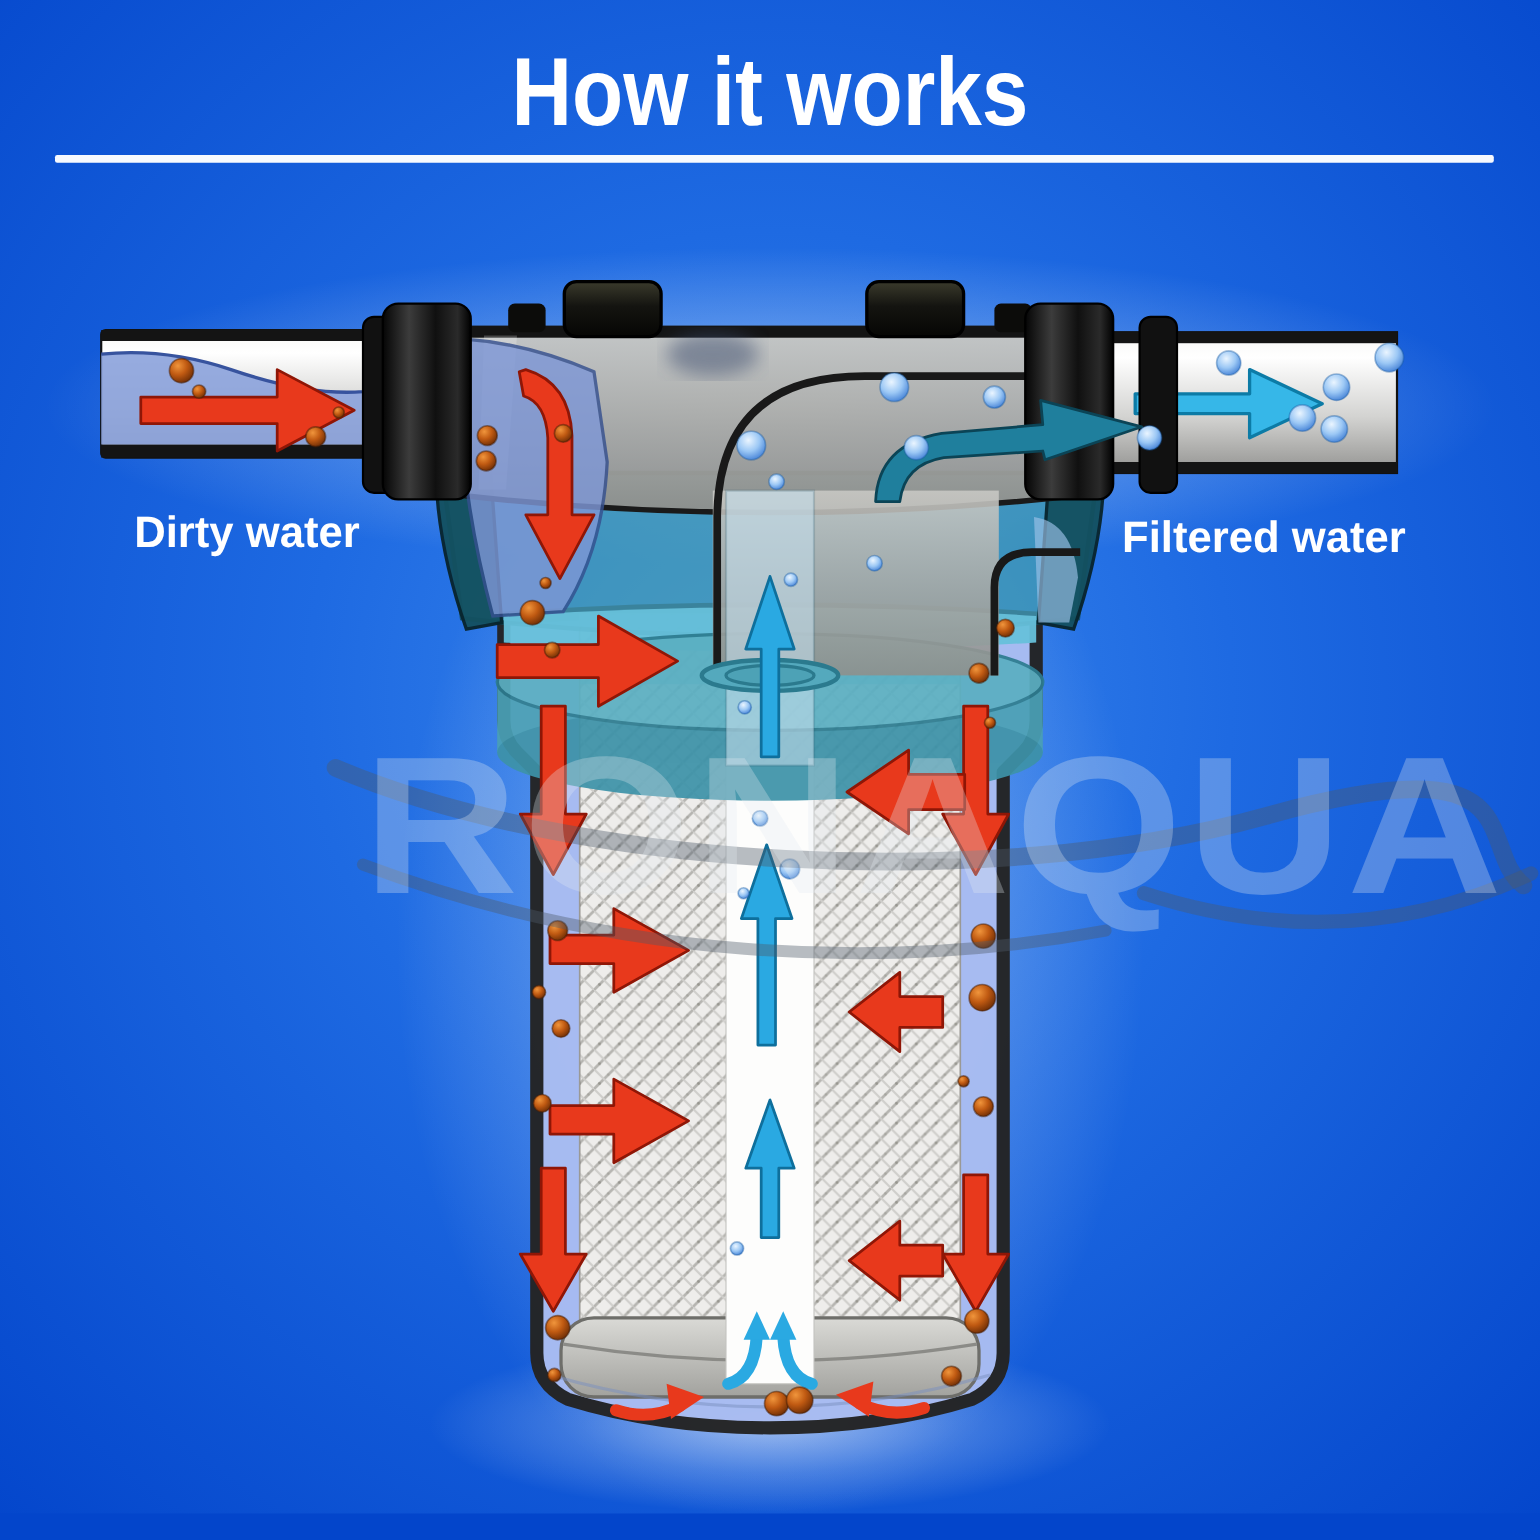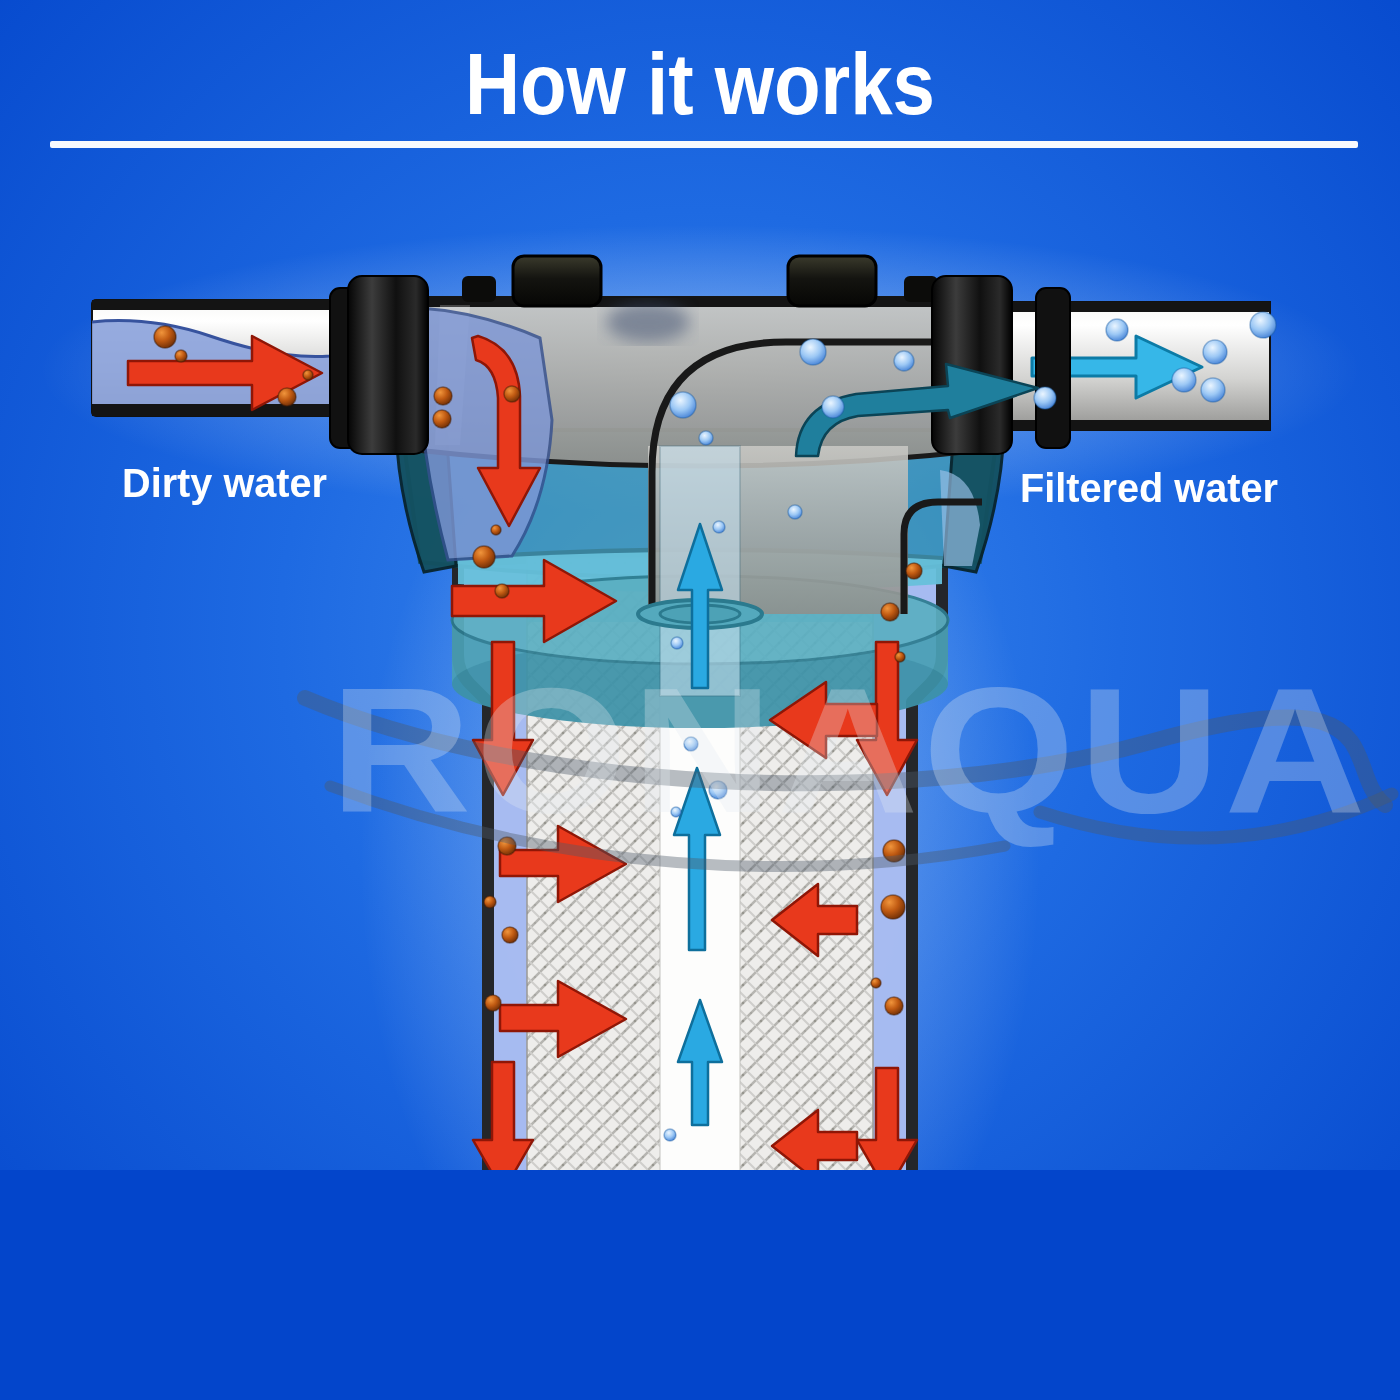--- a/index.html
+++ b/index.html
@@ -1,16 +1,16 @@
 <!DOCTYPE html>
 <html><head>
 <meta charset="utf-8">
 <style>
   html,body{margin:0;padding:0;background:#0345cb;}
-  .stage{width:1400px;height:1170px;position:relative;overflow:hidden;text-align:right;}
+  .stage{width:1400px;height:1376px;position:relative;overflow:hidden;text-align:right;}
   svg{display:block;}
   .title-text{font-family:"Liberation Sans",sans-serif;font-weight:bold;font-size:88px;fill:#ffffff;}
   .label-text{font-family:"Liberation Sans",sans-serif;font-weight:bold;font-size:40px;fill:#ffffff;}
   .watermark-text{font-family:"Liberation Sans",sans-serif;font-weight:bold;font-size:178px;fill:rgba(228,236,243,0.30);letter-spacing:4px;}
   .red-arrow{fill:#e8391c;stroke:#8f1606;stroke-width:2.5;stroke-linejoin:round;}
   .blue-arrow{fill:#2aa9e2;stroke:#0e6f9c;stroke-width:2.5;stroke-linejoin:round;}
   .teal-arrow{fill:#1f7f9d;stroke:#0b4456;stroke-width:2.5;stroke-linejoin:round;}
   .cyan-arrow{fill:#36b7e8;stroke:#0c7ba6;stroke-width:3;stroke-linejoin:round;}
   .dirt{fill:url(#dirtGrad);stroke:rgba(70,30,5,.5);stroke-width:1.5;}
   .bubble{fill:url(#bubbleGrad);stroke:rgba(25,90,160,.4);stroke-width:1.5;}

